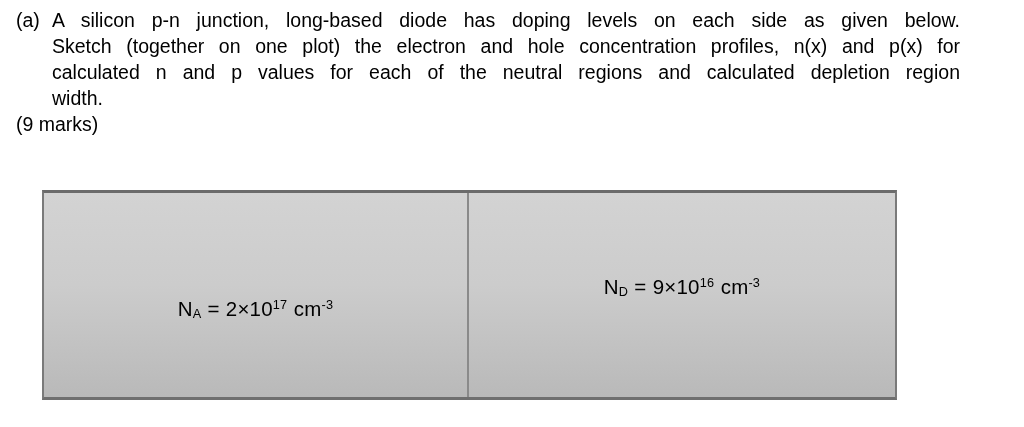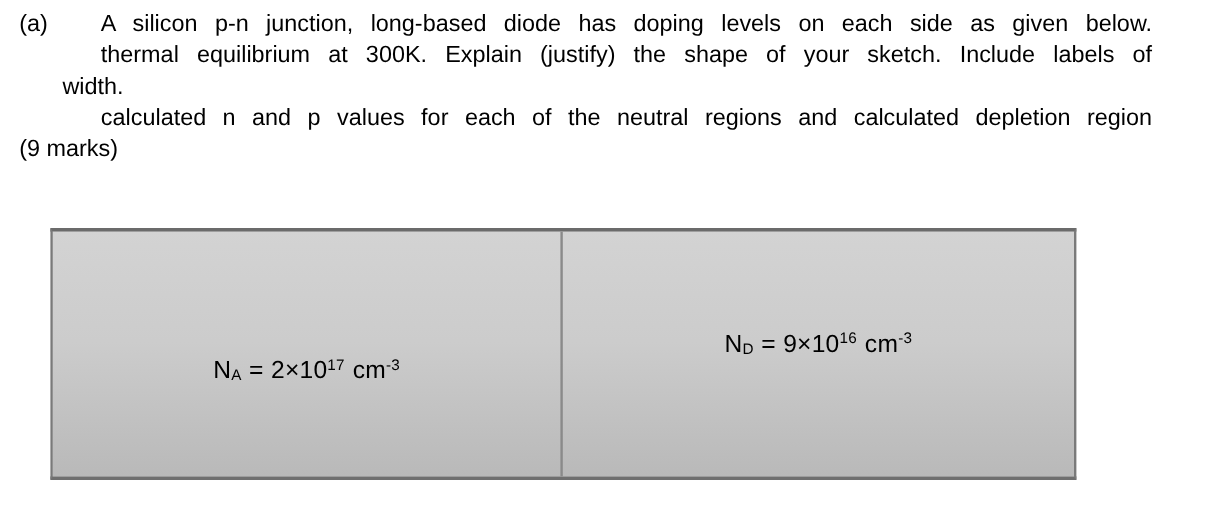--- a/index.html
+++ b/index.html
@@ -31,21 +31,20 @@
     white-space: nowrap;
   }
   .q-lines {
     flex: 1 1 auto;
     font-size: 19.5px;
     line-height: 26px;
   }
   .q-line.just {
     text-align: justify;
     text-align-last: justify;
-    margin-left: 32px;
   }
   .q-line.plain {
     text-align: left;
   }
   .marks-row {
     font-size: 19.5px;
     line-height: 26px;
     text-align: left;
     padding-right: 14px;
   }
@@ -98,23 +97,23 @@
 </head>
 <body>
 
 <div class="page">
 
   <div class="question">
     <div class="q-row">
       <div class="q-marker">(a)</div>
       <div class="q-lines">
         <div class="q-line just">A silicon p-n junction, long-based diode has doping levels on each side as given below.</div>
-        <div class="q-line just">thermal equilibrium at 300K. Explain (justify) the shape of your sketch. Include labels of</div>
+        <div class="q-line just">Sketch (together on one plot) the electron and hole concentration profiles, n(x) and p(x) for</div>
+        <div class="q-line just">calculated n and p values for each of the neutral regions and calculated depletion region</div>
         <div class="q-line plain">width.</div>
-        <div class="q-line just">calculated n and p values for each of the neutral regions and calculated depletion region</div>
       </div>
     </div>
     <div class="marks-row">(9 marks)</div>
   </div>
 
   <div class="diagram">
 
     <div class="region region-p">
       <span class="doping"><span>N</span><sub>A</sub><span class="eq">=</span><span>2×10</span><sup>17</sup><span class="unit">cm</span><sup>-3</sup></span>
     </div>

